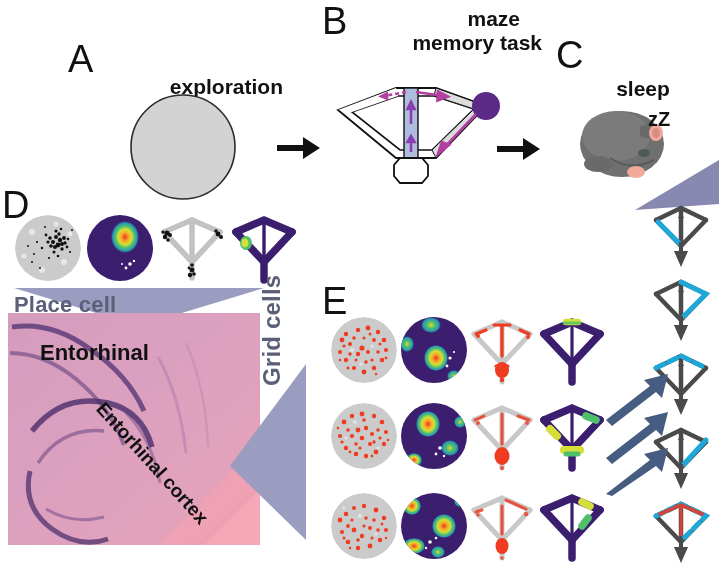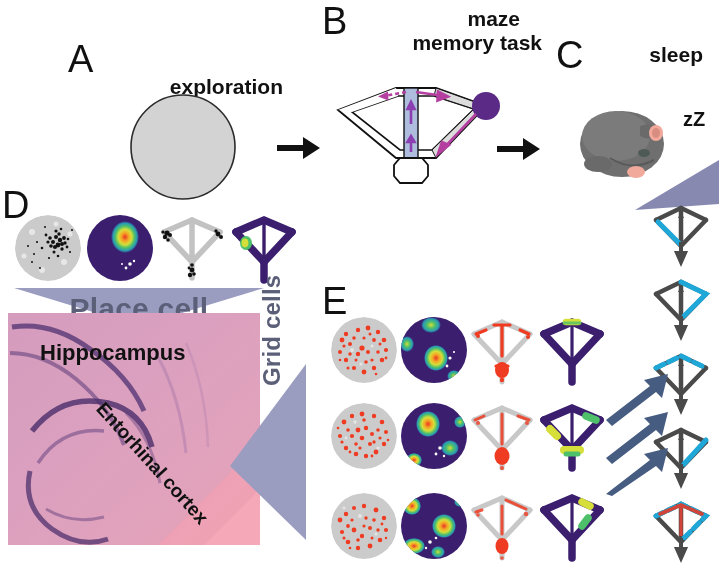--- a/index.html
+++ b/index.html
@@ -56,34 +56,34 @@
   <path d="M70 25.5 L60 30.5 L70.5 34.5 Z" fill="#b43fa0"></path>
 
   <path d="M158 48 L124 84 M131 79 L120 88 L124 76 Z" stroke="#b43fa0" stroke-width="2.6" fill="#b43fa0"></path>
 </svg>
 
 <svg class="abs blkarrow" style="left:497px;top:136px;" viewBox="0 0 44 26">
   <path d="M0 10 H26 V2 L43 13 L26 24 V16 H0 Z" fill="#111"></path>
 </svg>
 
 <div class="abs plabel" style="left:556px;top:36px;">C</div>
-<div class="abs ptitle" style="left:583px;top:44px;width:120px;text-align:right;">sleep</div>
+<div class="abs ptitle" style="left:583px;top:78px;width:120px;text-align:center;">sleep</div>
 
 <svg class="abs" style="left:570px;top:96px;" width="130" height="95" viewBox="0 0 130 95">
   <ellipse cx="52" cy="48" rx="42" ry="33" fill="#6f6f6f"></ellipse>
   <ellipse cx="46" cy="40" rx="34" ry="25" fill="#7b7b7b"></ellipse>
   <path d="M70 30 q16 -6 20 8 q-10 8 -20 2 Z" fill="#6a6a6a"></path>
   <ellipse cx="86" cy="37" rx="7" ry="8" fill="#f0a99a"></ellipse>
   <ellipse cx="86" cy="37" rx="4" ry="5" fill="#d98d80"></ellipse>
   <path d="M40 62 q22 14 44 2" stroke="#5a5a5a" stroke-width="2" fill="none"></path>
   <ellipse cx="74" cy="57" rx="6" ry="4" fill="#4e5a55"></ellipse>
   <ellipse cx="66" cy="76" rx="9" ry="6" fill="#f0a99a"></ellipse>
   <ellipse cx="28" cy="68" rx="14" ry="8" fill="#6a6a6a"></ellipse>
 </svg>
-<div class="abs" style="left:683px;top:108px;font-size:20px;font-weight:bold;color:#111;">zZ</div>
+<div class="abs" style="left:648px;top:108px;font-size:20px;font-weight:bold;color:#111;">zZ</div>
 
 <svg class="abs" style="left:633px;top:158px;" width="90" height="52" viewBox="0 0 90 52">
   <path d="M2 52 L86 2 L86 46 Z" fill="#8889b0"></path>
 </svg>
 
 <div class="abs" style="left:648px;top:196px;width:70px;">
   <svg width="70" height="72" viewBox="0 0 70 72">
     <g stroke="#4a4a4a" stroke-width="4.5" fill="none" stroke-linecap="round">
       <path d="M8 24 L33 12 L58 24"></path>
         <path d="M8 24 L33 50"></path>
@@ -256,21 +256,21 @@
     <path d="M36 50 L36 70"></path>
   </g>
   <path d="M36 10 L36 50" stroke="#3b1f6e" stroke-width="3.4" fill="none"></path>
   <ellipse cx="18" cy="33" rx="6" ry="7" fill="#4fc06a"></ellipse>
   <ellipse cx="17" cy="33" rx="3.4" ry="4.4" fill="#d6de3a"></ellipse>
 </svg>
 
 <svg class="abs" style="left:14px;top:288px;" width="250" height="38" viewBox="0 0 250 38">
   <path d="M0 0 L250 0 L125 38 Z" fill="#9a9cc0"></path>
 </svg>
-<div class="abs triband" style="left:14px;top:292px;width:250px;text-align:center;font-size:30px;">Place cell</div>
+<div class="abs triband" style="left:14px;top:292px;width:250px;font-size:22px;">Place cell</div>
 
 <svg class="abs" style="left:8px;top:313px;" width="252" height="232" viewBox="0 0 252 232">
   <defs>
     <linearGradient id="tis" x1="0" y1="0" x2="1" y2="1">
       <stop offset="0%" stop-color="#d9a0c0"></stop>
       <stop offset="40%" stop-color="#e0a6c2"></stop>
       <stop offset="75%" stop-color="#e9a8bd"></stop>
       <stop offset="100%" stop-color="#f3a6b4"></stop>
     </linearGradient>
   </defs>
@@ -283,21 +283,21 @@
   <path d="M30 150 q24 -36 66 -32" stroke="#5d3c7c" stroke-width="3.5" fill="none" opacity=".5"></path>
   <path d="M22 158 q-8 36 22 58 q28 20 56 10" stroke="#4a2d6a" stroke-width="5" fill="none" opacity=".72"></path>
   <path d="M38 196 q26 16 58 8" stroke="#5a3a78" stroke-width="3" fill="none" opacity=".45"></path>
   <path d="M118 100 q26 26 34 70" stroke="#5a3a78" stroke-width="3" fill="none" opacity=".4"></path>
   <path d="M150 44 q22 40 28 96" stroke="#8a5f9e" stroke-width="3" fill="none" opacity=".3"></path>
   <path d="M178 30 q20 46 22 104" stroke="#9a6fa8" stroke-width="2.5" fill="none" opacity=".25"></path>
 
   <path d="M150 232 L252 130 L252 232 Z" fill="#f4a2b2" opacity=".65"></path>
   <path d="M196 232 L252 176 L252 232 Z" fill="#f7aebb" opacity=".6"></path>
 </svg>
-<div class="abs" style="left:40px;top:340px;font-size:22px;font-weight:bold;color:#111;">Hippocampus</div>
+<div class="abs" style="left:40px;top:340px;font-size:22px;font-weight:bold;color:#111;">Entorhinal</div>
 <div class="abs" style="left:108px;top:398px;font-size:19px;font-weight:bold;color:#111;transform:rotate(48deg);transform-origin:left top;">Entorhinal cortex</div>
 
 <svg class="abs" style="left:228px;top:362px;" width="100" height="180" viewBox="0 0 100 180">
   <path d="M78 2 L2 104 L78 178 Z" fill="#9a9cc0"></path>
 </svg>
 <div class="abs triband" style="left:258px;top:386px;font-size:24px;transform:rotate(-90deg);transform-origin:left top;white-space:nowrap;">Grid cells</div>
 
 <div class="abs plabel" style="left:322px;top:282px;">E</div>
 
 <svg class="abs" style="left:328px;top:314px;" width="72" height="72" viewBox="0 0 72 72">

